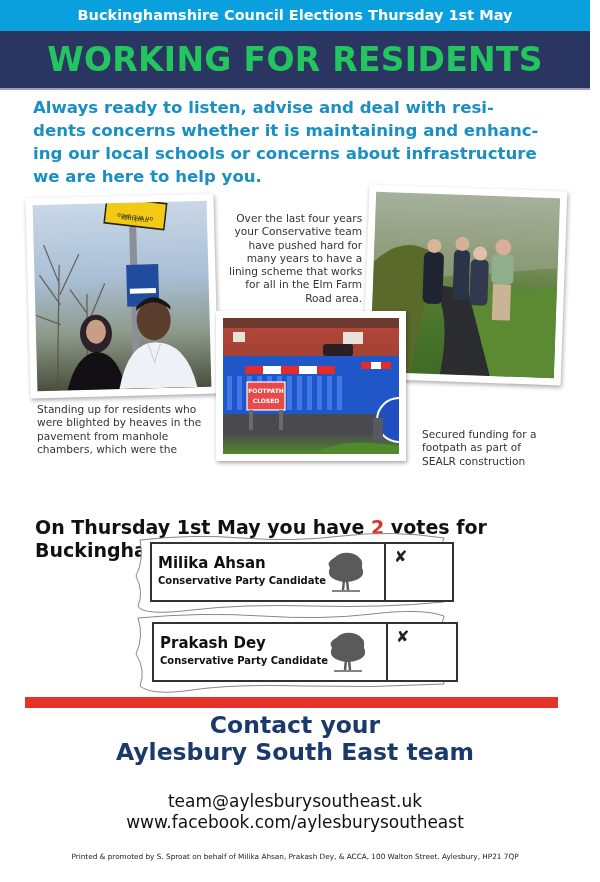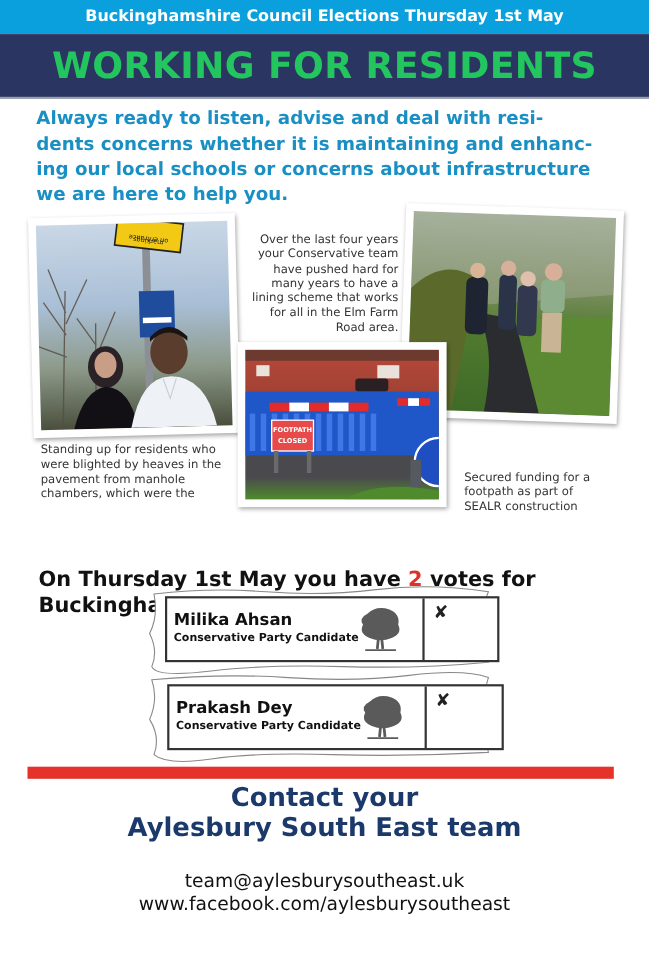--- a/index.html
+++ b/index.html
@@ -213,13 +213,14 @@
   <div class="redbar"></div>
 
   <div class="contact-title">
     <div>Contact your</div>
     <div>Aylesbury South East team</div>
   </div>
 
   <div class="contact-line" style="top:790px; font-size:17px; line-height:22px;">team@aylesburysoutheast.uk</div>
   <div class="contact-line" style="top:811px; font-size:17px; line-height:22px;">www.facebook.com/aylesburysoutheast</div>
 
+  <div class="imprint">Printed &amp; promoted by S. Sproat on behalf of Milika Ahsan, Prakash Dey, &amp;  ACCA, 100 Walton Street. Aylesbury, HP21 7QP</div>
 </div>
 
 </body></html>

